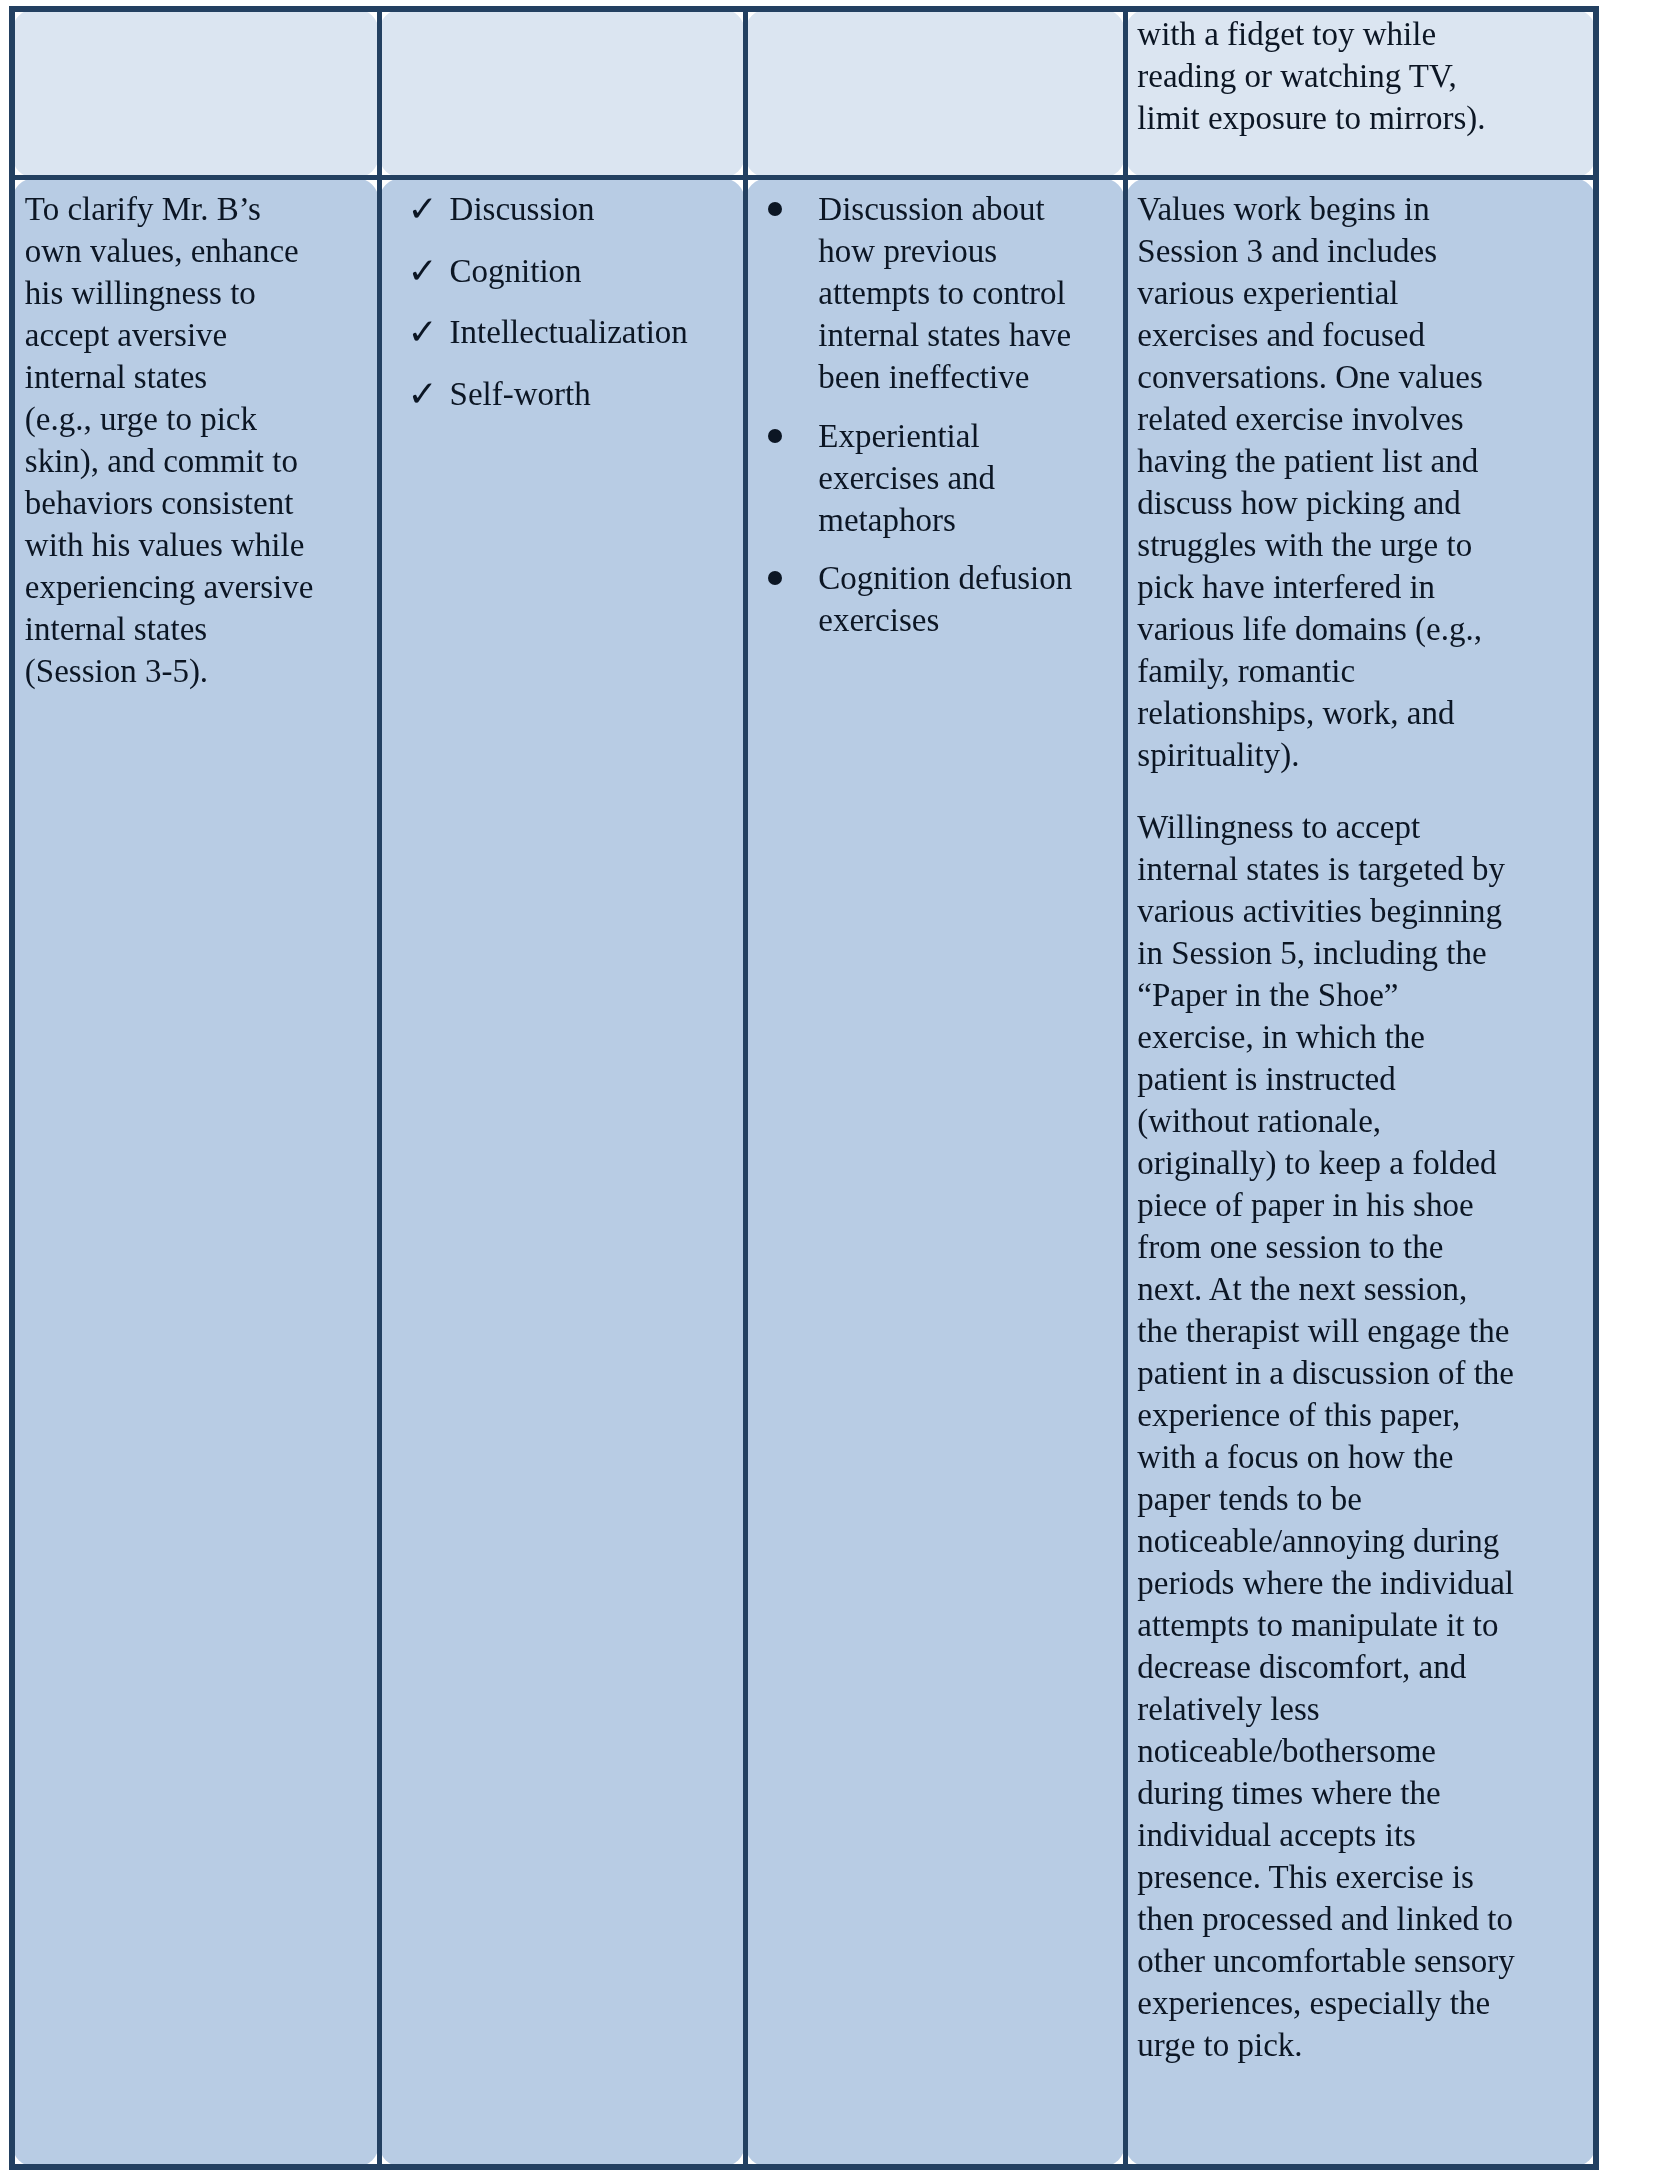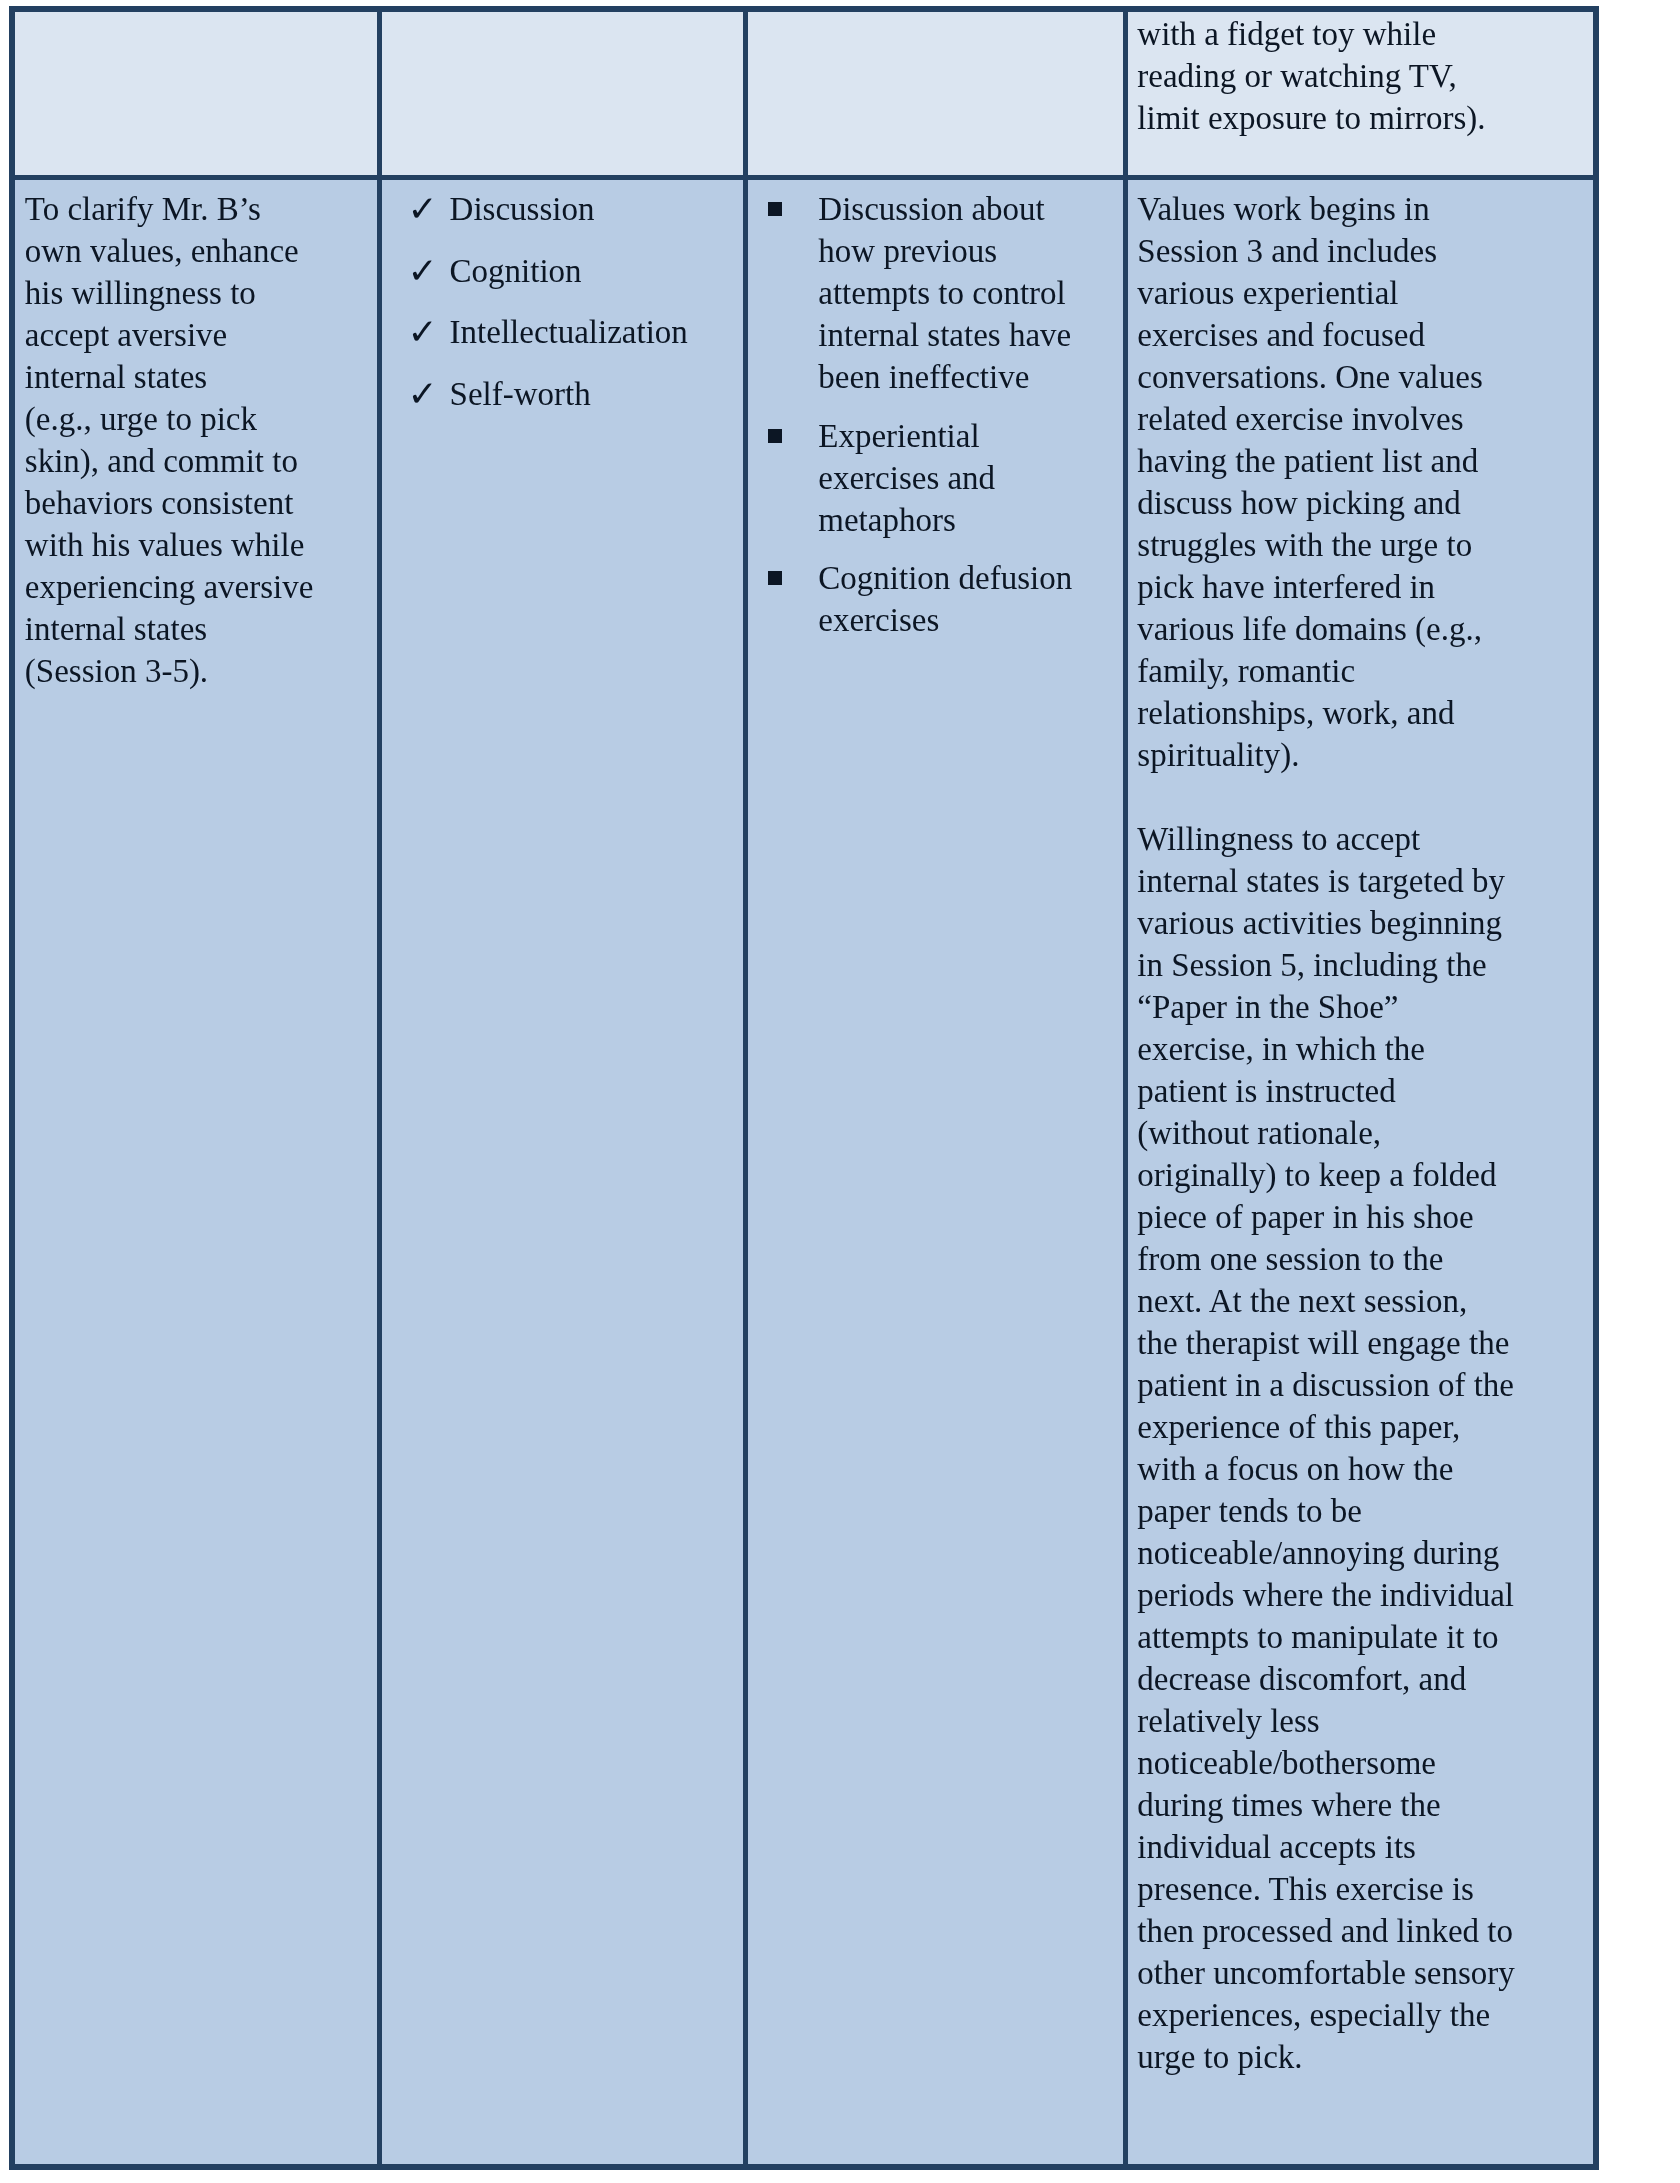--- a/index.html
+++ b/index.html
@@ -2,21 +2,21 @@
 <html style="--page-bg: #ffffff; --border-color: #234061; --row1-bg: #dbe5f1; --row2-bg: #b8cce4; --text-color: #0c1624;font-size:13px"><head>
 <meta charset="utf-8">
 <style>
   :root {
     --page-bg: #ffffff;
     --border-color: #234061;
     --row1-bg: #dbe5f1;
     --row2-bg: #b8cce4;
     --text-color: #0c1624;
   }
-  * { margin: 0; padding: 0; box-sizing: border-box; }
+  * { margin: 0; padding: 0; box-sizing: border-box; border-radius: 23px; }
   html, body { background: var(--page-bg); }
   .page {
     position: relative;
     width: 1681px;
     height: 2183px;
     background: var(--page-bg);
     overflow: hidden;
   }
   table.doc-table {
     position: absolute;
@@ -35,21 +35,21 @@
   }
   tr.row1 td.cell { background: var(--row1-bg); height: 169px; padding-top: 1.6px; }
   tr.row2 td.cell { background: var(--row2-bg); }
   .txt {
     font-family: "Liberation Serif", "DejaVu Serif", serif;
     font-size: 33px;
     line-height: 42px;
     color: var(--text-color);
     white-space: pre;
   }
-  .para2 { margin-top: 42px; }
+  .para2 { margin-top: 30px; }
   ul.list { list-style: none; margin: 0; padding: 0; }
   ul.list li { display: flex; align-items: flex-start; }
   ul.checklist li { margin: 0 0 19.6px 16.3px; }
   ul.sqlist li { margin: 0 0 16.3px 9px; }
   .check-glyph {
     flex: 0 0 42px;
     width: 42px;
     font-family: "DejaVu Sans", sans-serif;
     font-size: 36px;
     line-height: 42px;

